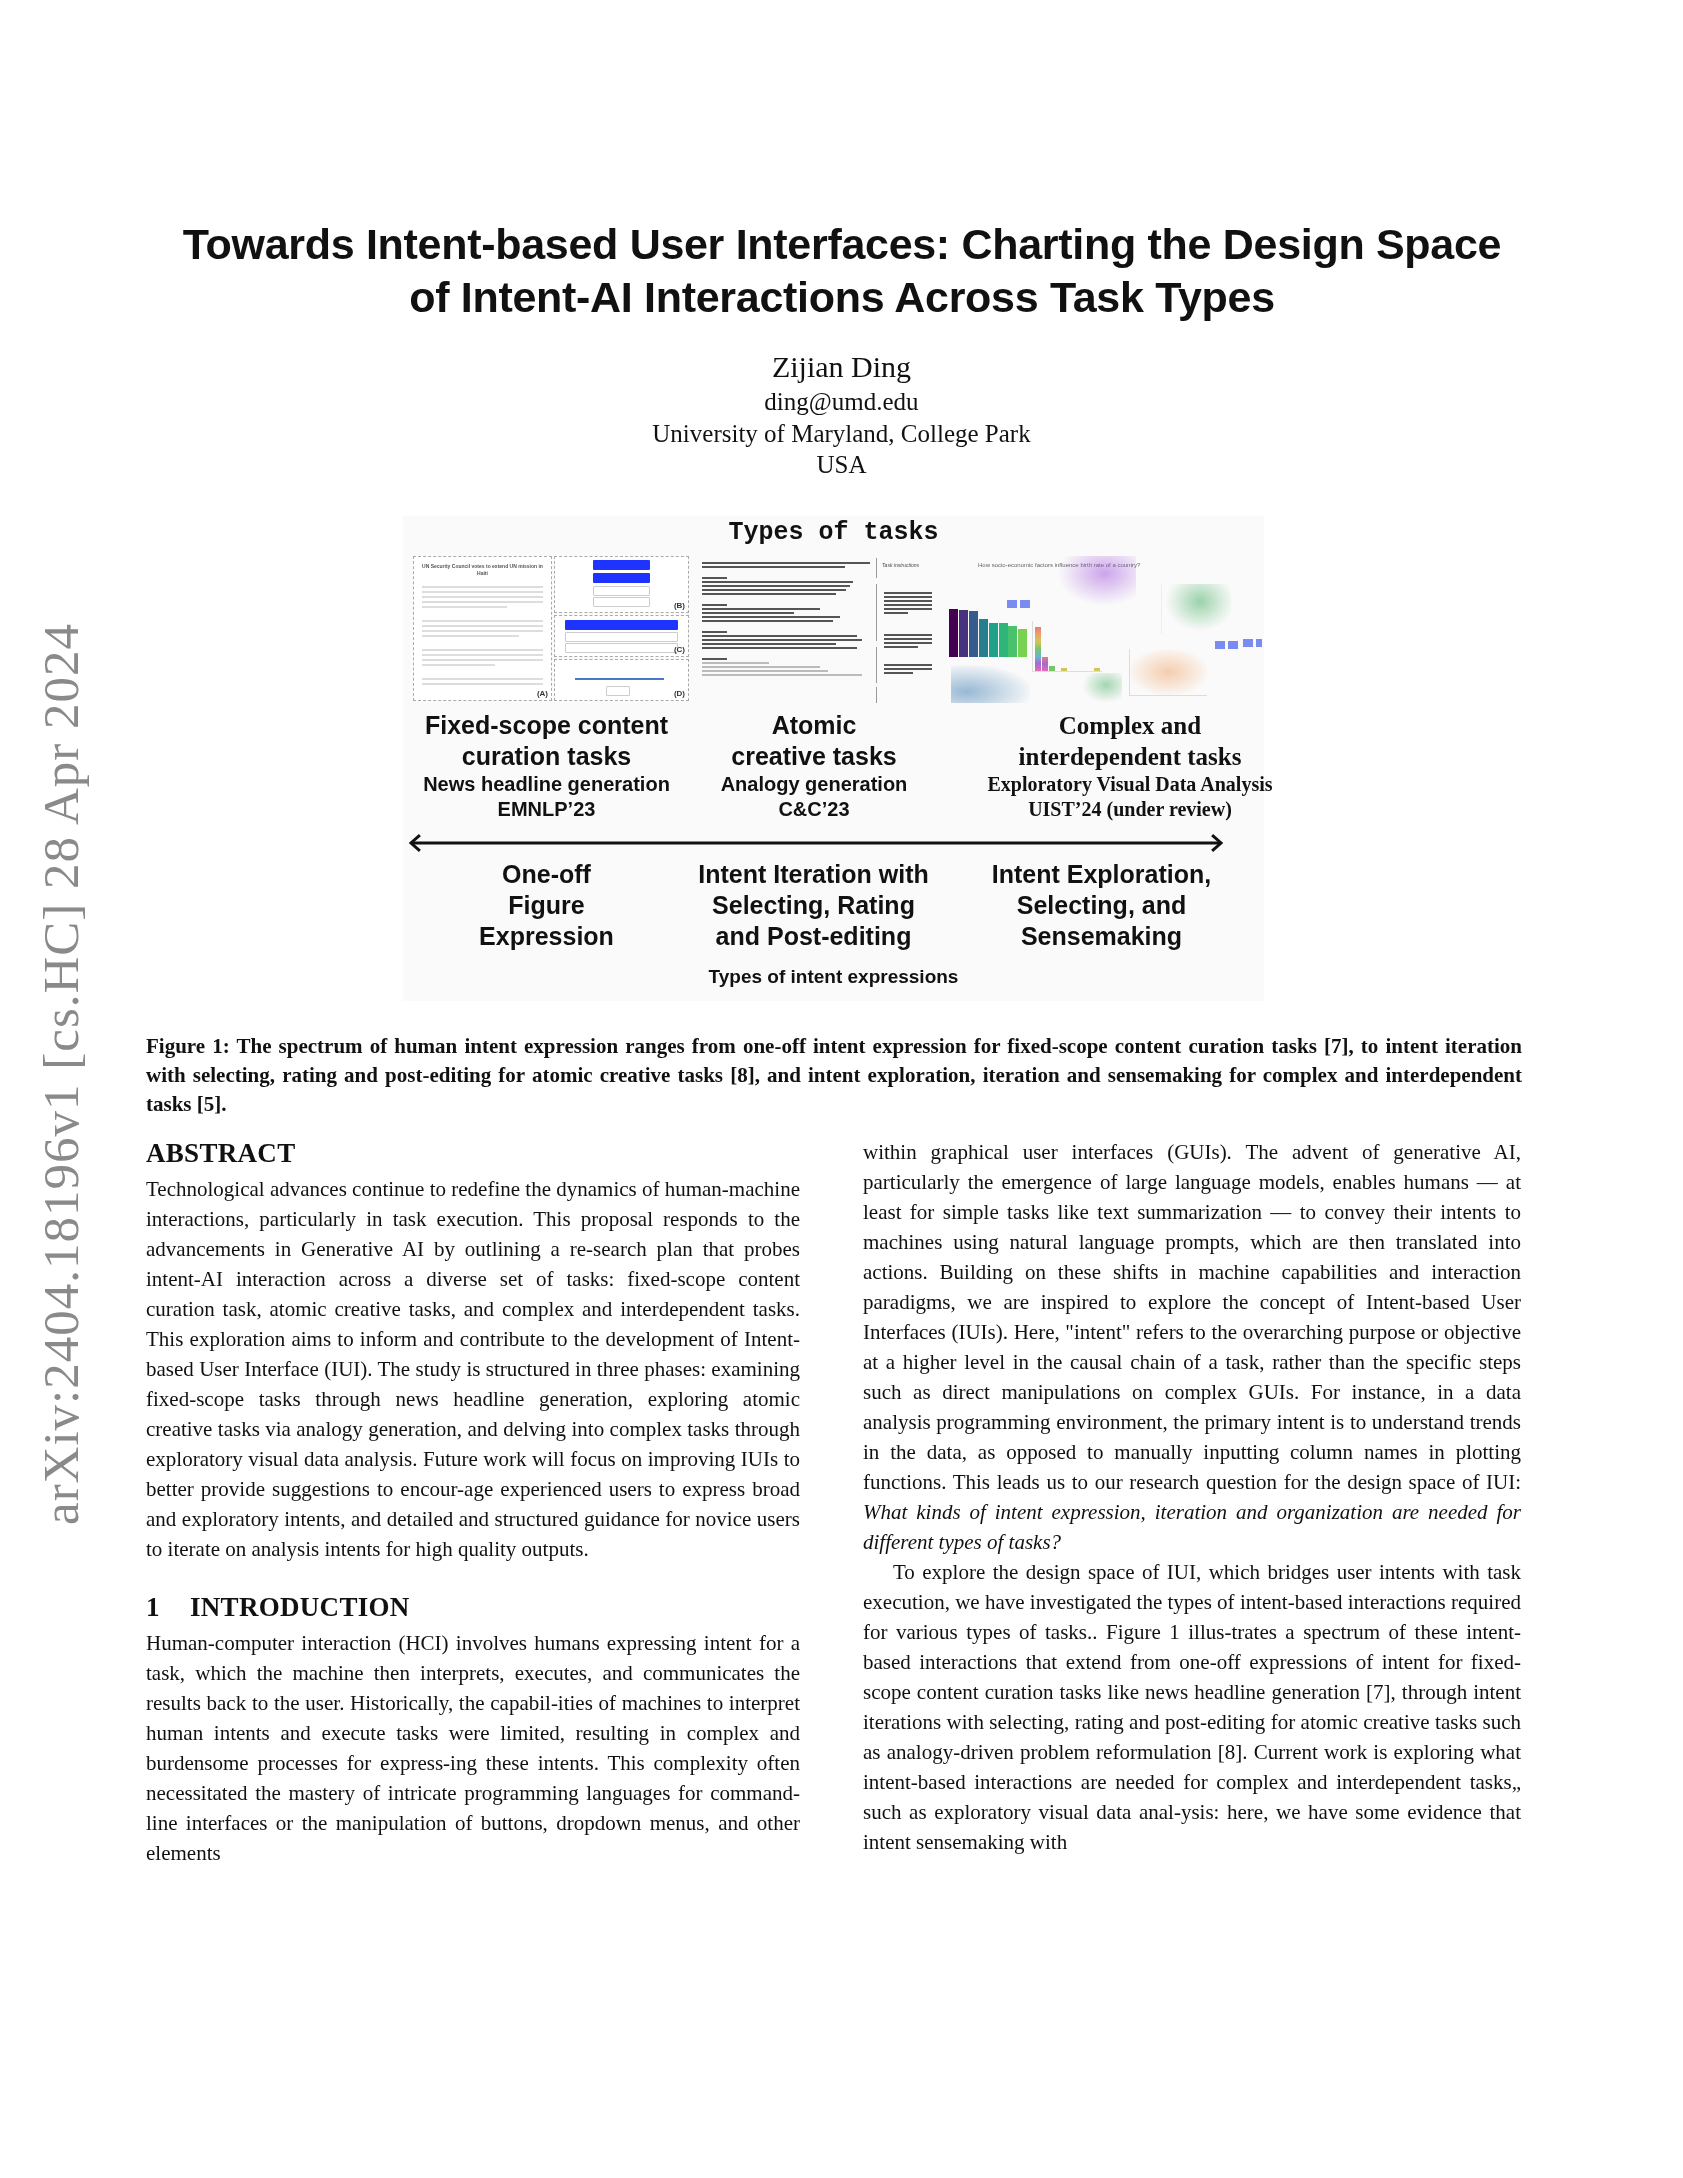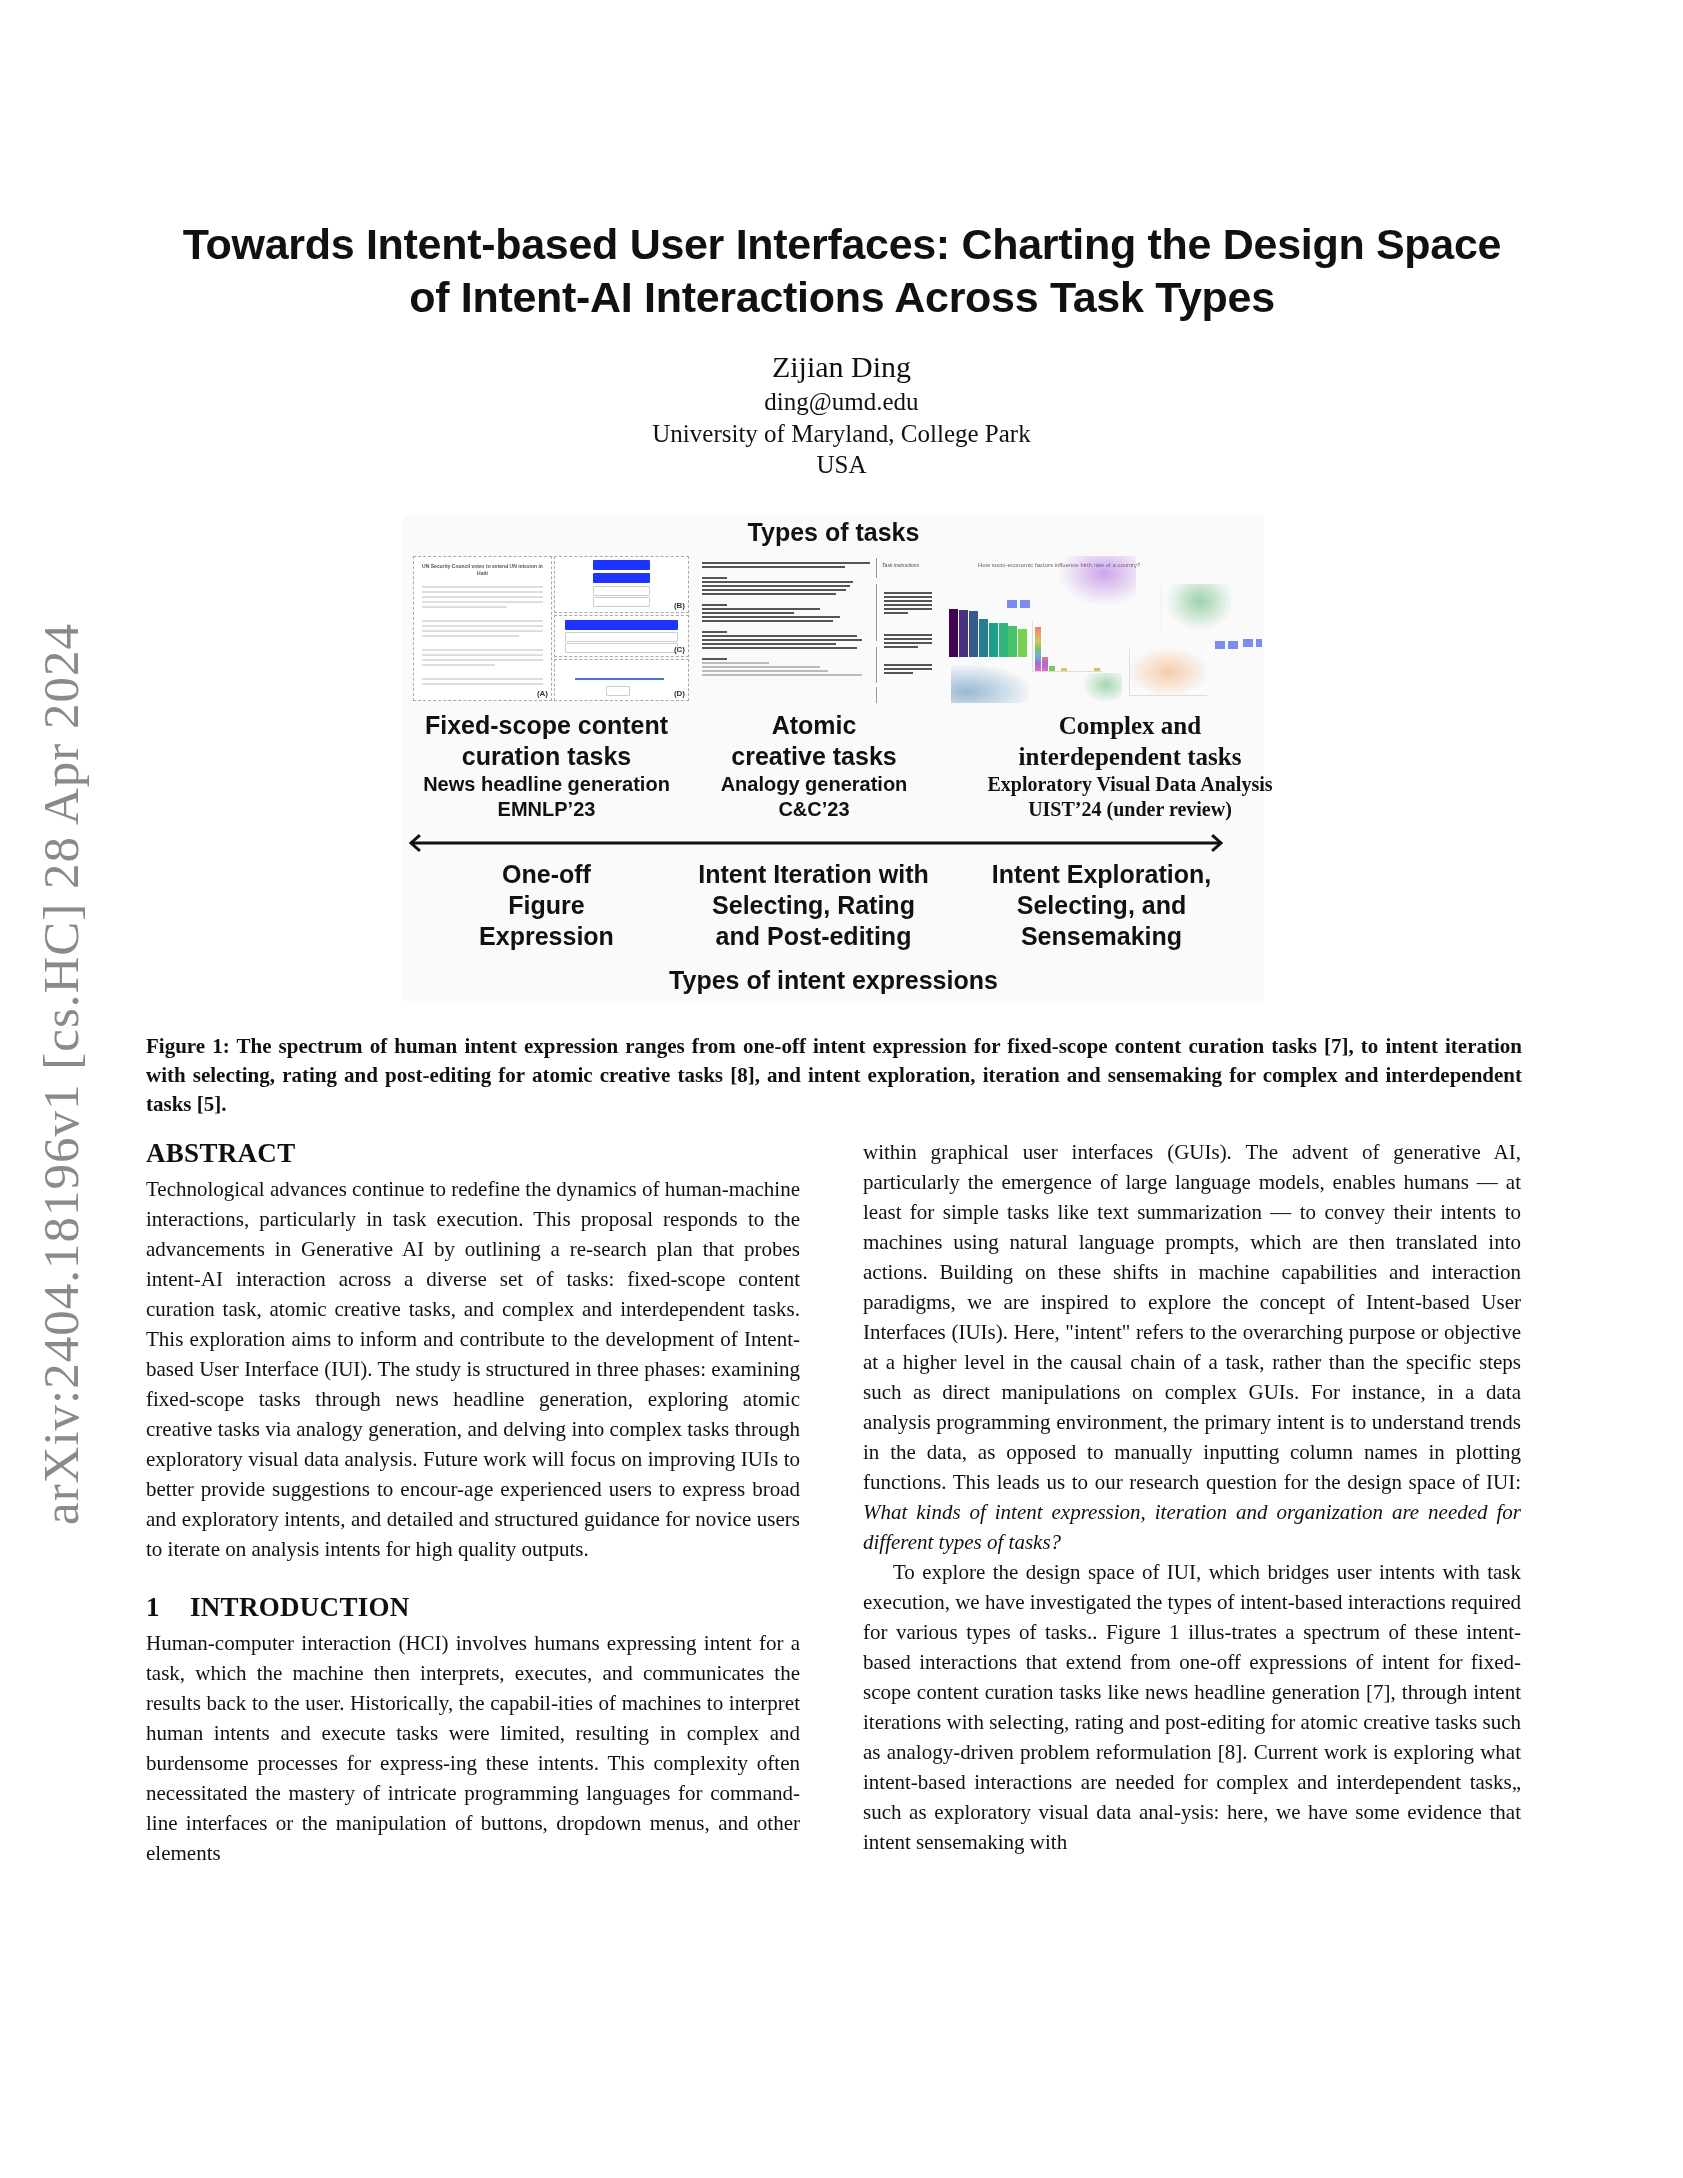--- a/index.html
+++ b/index.html
@@ -5,22 +5,22 @@
   html, body { margin:0; padding:0; background:#ffffff; }
   body { width:1683px; height:2178px; position:relative; overflow:hidden; color:#111; font-family:"Liberation Serif", serif; }
   .abs { position:absolute; }
   .title { left:139px; width:1406px; top:218px; text-align:center; font-family:"Liberation Sans", sans-serif; font-weight:bold; font-size:43px; line-height:53px; letter-spacing:-0.3px; color:#111; }
   .author { left:0; width:1683px; text-align:center; font-family:"Liberation Serif", serif; color:#111; }
   .author-name { top:350px; font-size:30px; }
   .author-line { font-size:25px; }
   .arxiv { left:22px; top:1525px; width:980px; height:79px; transform-origin:0 0; transform:rotate(-90deg); font-family:"Liberation Serif", serif; font-size:51px; color:#8a8a8a; white-space:nowrap; line-height:79px; letter-spacing:1px; }
   .figure { left:403px; top:516px; width:861px; height:485px; background:#fafafa; }
   .fig-h { position:absolute; font-family:"Liberation Sans", sans-serif; font-weight:bold; color:#111; text-align:center; }
-  .fig-title { left:0; width:861px; top:2px; font-size:25px; }
-  .fig-bottom { left:0; width:861px; top:450px; font-size:25px; }
+  .fig-title { left:0; width:861px; top:2px; font-size:25px;font-family:Liberation Mono, monospace; }
+  .fig-bottom { left:0; width:861px; top:450px; font-size:19px; }
   .task-col { position:absolute; top:194px; text-align:center; font-family:"Liberation Sans", sans-serif; font-weight:bold; color:#111; }
   .task-name { font-size:25px; line-height:31px; }
   .task-sub { font-size:20px; line-height:25px; }
   .intent-col { position:absolute; top:343px; text-align:center; font-family:"Liberation Sans", sans-serif; font-weight:bold; font-size:25px; line-height:31px; color:#111; }
   .arrow { position:absolute; left:5px; top:317px; width:816px; height:20px; }
   .thumb { position:absolute; top:38px; height:149px; overflow:hidden; }
   .thumb-a { left:8px; width:279px; }
   .thumb-b { left:297px; width:238px; }
   .thumb-c { left:540px; width:319px; }
   .mini { font-family:"Liberation Sans", sans-serif; font-size:5px; line-height:7px; color:#777; }

